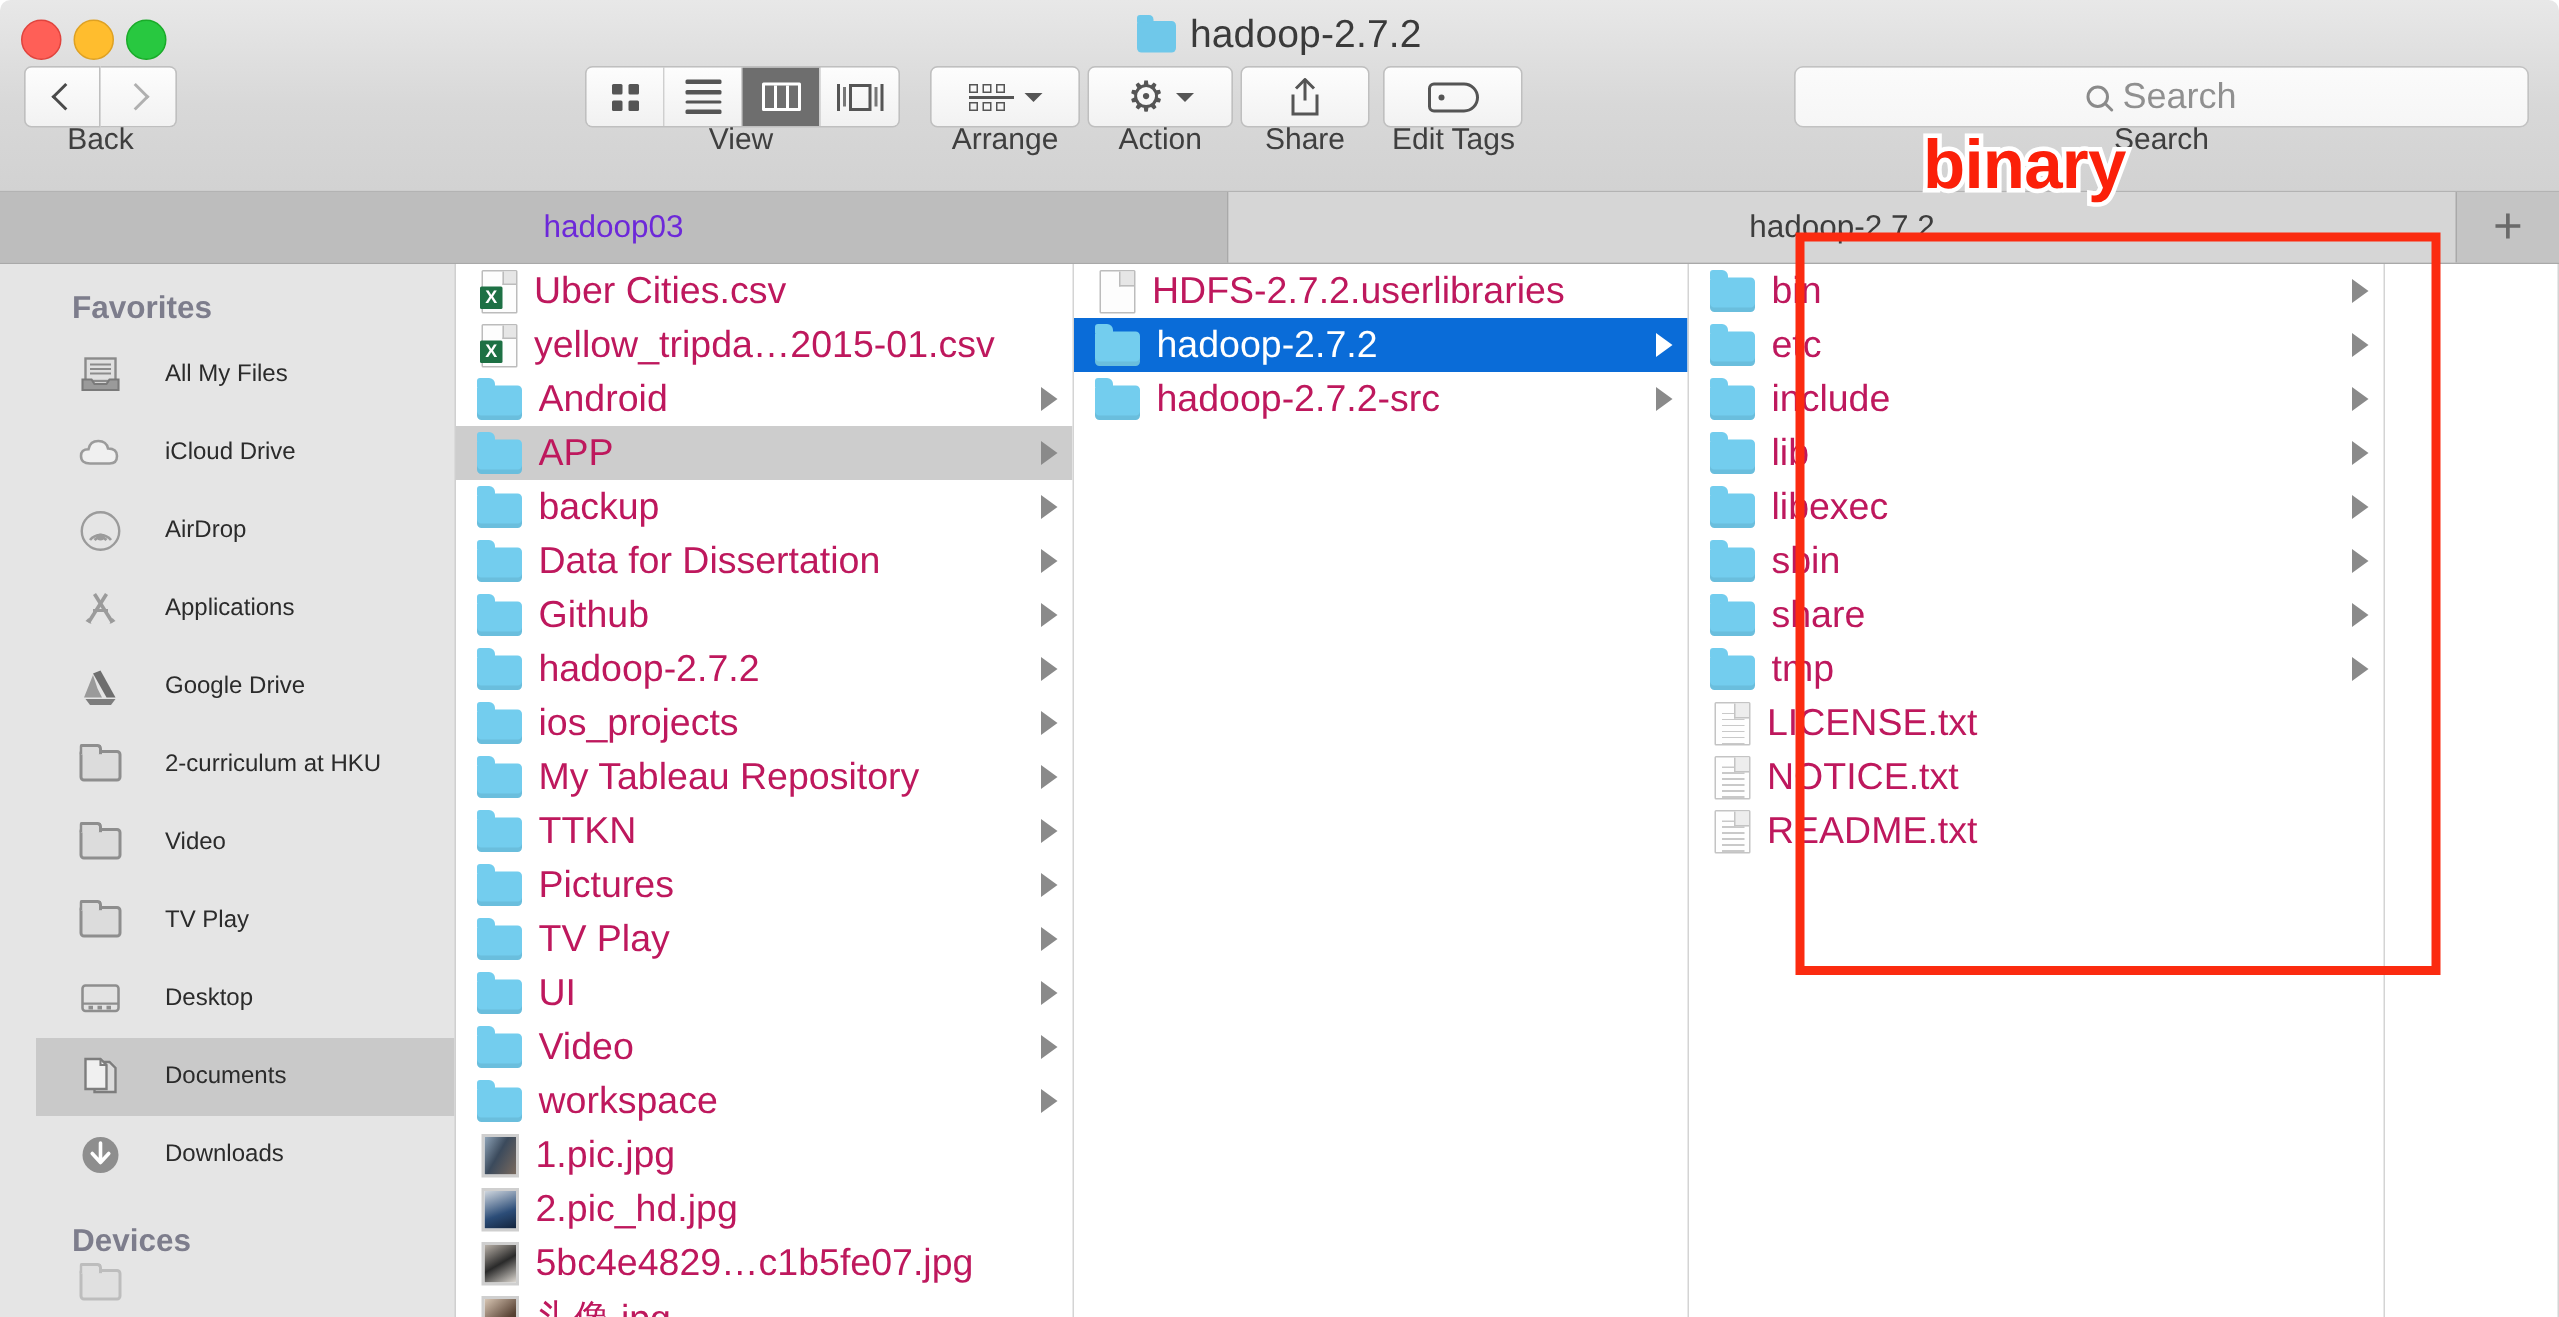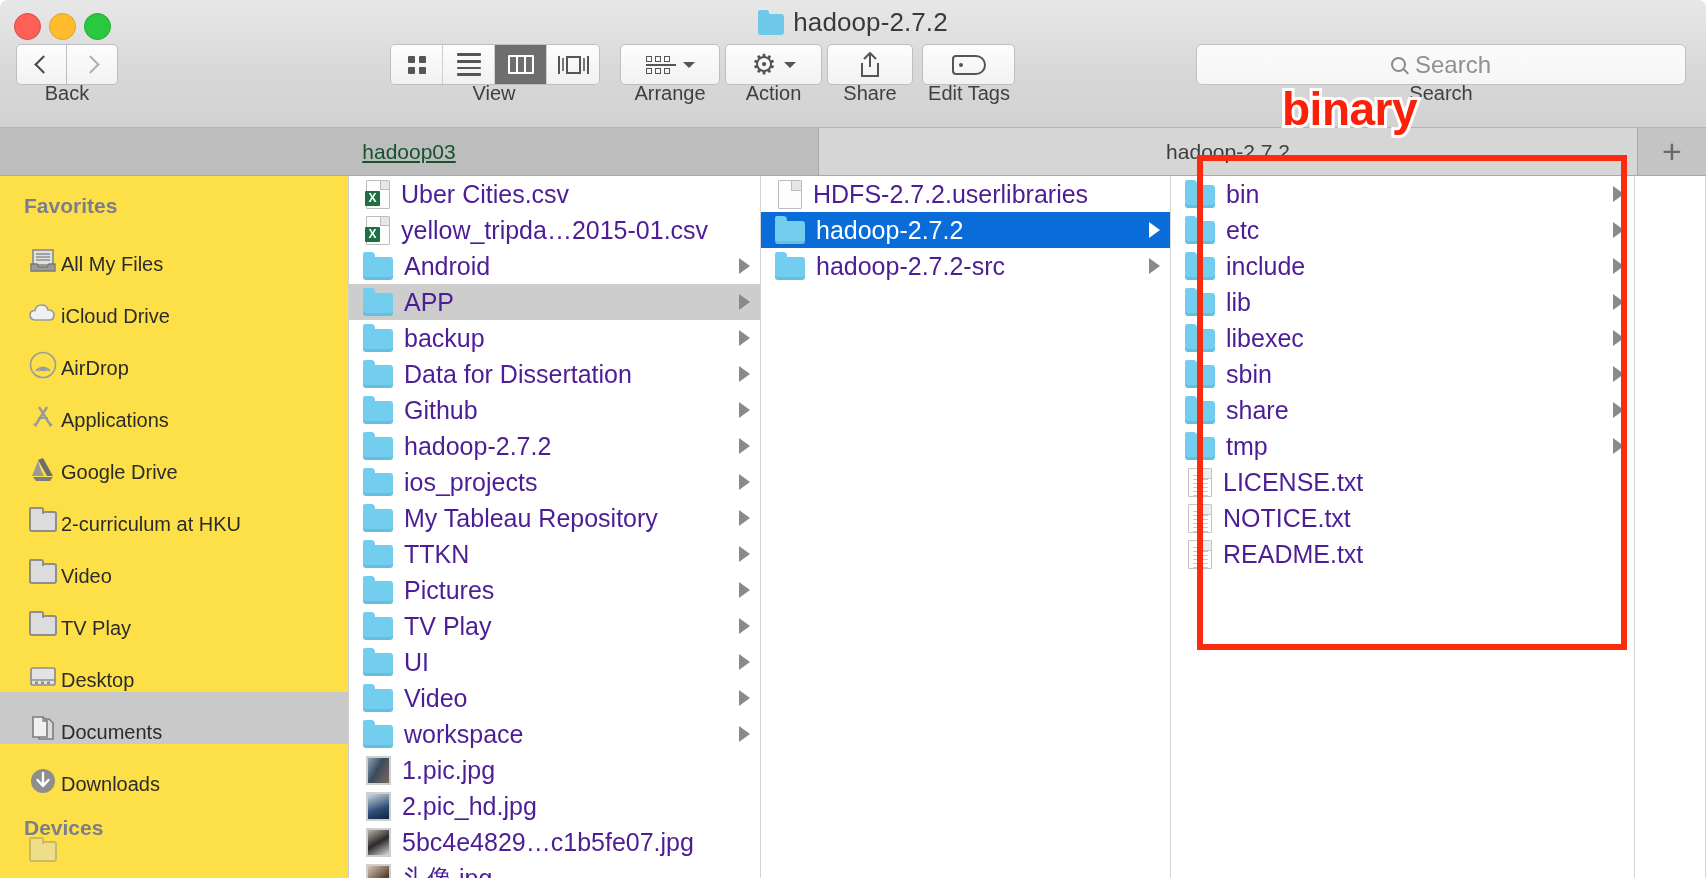--- a/index.html
+++ b/index.html
@@ -138,43 +138,43 @@
   
   #tabbar {
     position:relative; height:48px; display:flex;
     background:#c6c6c6; border-bottom:1px solid #a9a9a9;
   }
   .tab {
     flex:1; display:flex; align-items:center; justify-content:center;
     font-size:21px; color:#4a4a4a;
     border-right:1px solid #a9a9a9;
   }
-  .tab.inactive { background:#bdbdbd; color:#14532d;text-decoration:underline; }
+  .tab.inactive { background:#bdbdbd; color:#6d28d9; }
   .tab.active   { background:#d6d6d6; color:#3d3d3d; }
   #tab-add {
     width:68px; display:flex;align-items:center;justify-content:center;
     background:#c4c4c4; font-size:34px; color:#6a6a6a; font-weight:300;
   }
 
   
   #body { position:relative; display:flex; height: 702px; }
 
   
   #sidebar {
-    width: 349px; background:#fde047;
+    width: 304px; background:#e5e5e5;
     border-right:1px solid #d0d0d0;
-    padding-top: 10px; overflow:hidden;
+    padding-top: 10px; overflow:hidden;padding-left:24px;
   }
   .sb-header {
     font-size:21px; font-weight:bold; color:#7d7d8c;
     padding: 8px 0 6px 24px;
   }
   .sb-item {
-    height: 52px; display:flex; align-items:flex-end; gap:3px;
-    padding-left: 28px; font-size:20px; color:#2b2b2b;
+    height: 52px; display:flex; align-items:center; gap:28px;
+    padding-left: 28px; font-size:16px; color:#2b2b2b;
   }
   .sb-item.selected { background:#c9c9c9; }
   .sb-icon { width:30px;height:30px;flex:none;display:flex;align-items:center;justify-content:center;}
 
   
   .sbfolder{width:28px;height:21px;border:2px solid #8e8e8e;border-radius:2px 3px 3px 3px;background:#dcdcdc;position:relative;}
   .sbfolder::before{content:"";position:absolute;top:-6px;left:-2px;width:11px;height:5px;border:2px solid #8e8e8e;border-bottom:none;border-radius:2px 3px 0 0;background:#dcdcdc;}
 
   
   #columns { flex:1; display:flex; background:#fff; position:relative; }
@@ -183,21 +183,21 @@
     background:#fff;
   }
   #col1 { width: 412px; }
   #col2 { width: 410px; }
   #col3 { width: 464px; }
   #col4 { flex:1; }
 
   .row {
     height: 36px; display:flex; align-items:center; gap:11px;
     padding-left: 14px; padding-right: 10px;
-    font-size: 25px; color:#4c1d95; white-space:nowrap;
+    font-size: 25px; color:#be185d; white-space:nowrap;
   }
   .row .name { flex:1; overflow:hidden; text-overflow:ellipsis; }
   .row.sel-gray { background:#cdcdcd; }
   .row.sel-blue { background:#0a6cd8; color:#fff; }
 
   .arrow {
     width:0;height:0;
     border-top:8px solid transparent; border-bottom:8px solid transparent;
     border-left:11px solid #8a8a8a; flex:none;
   }

